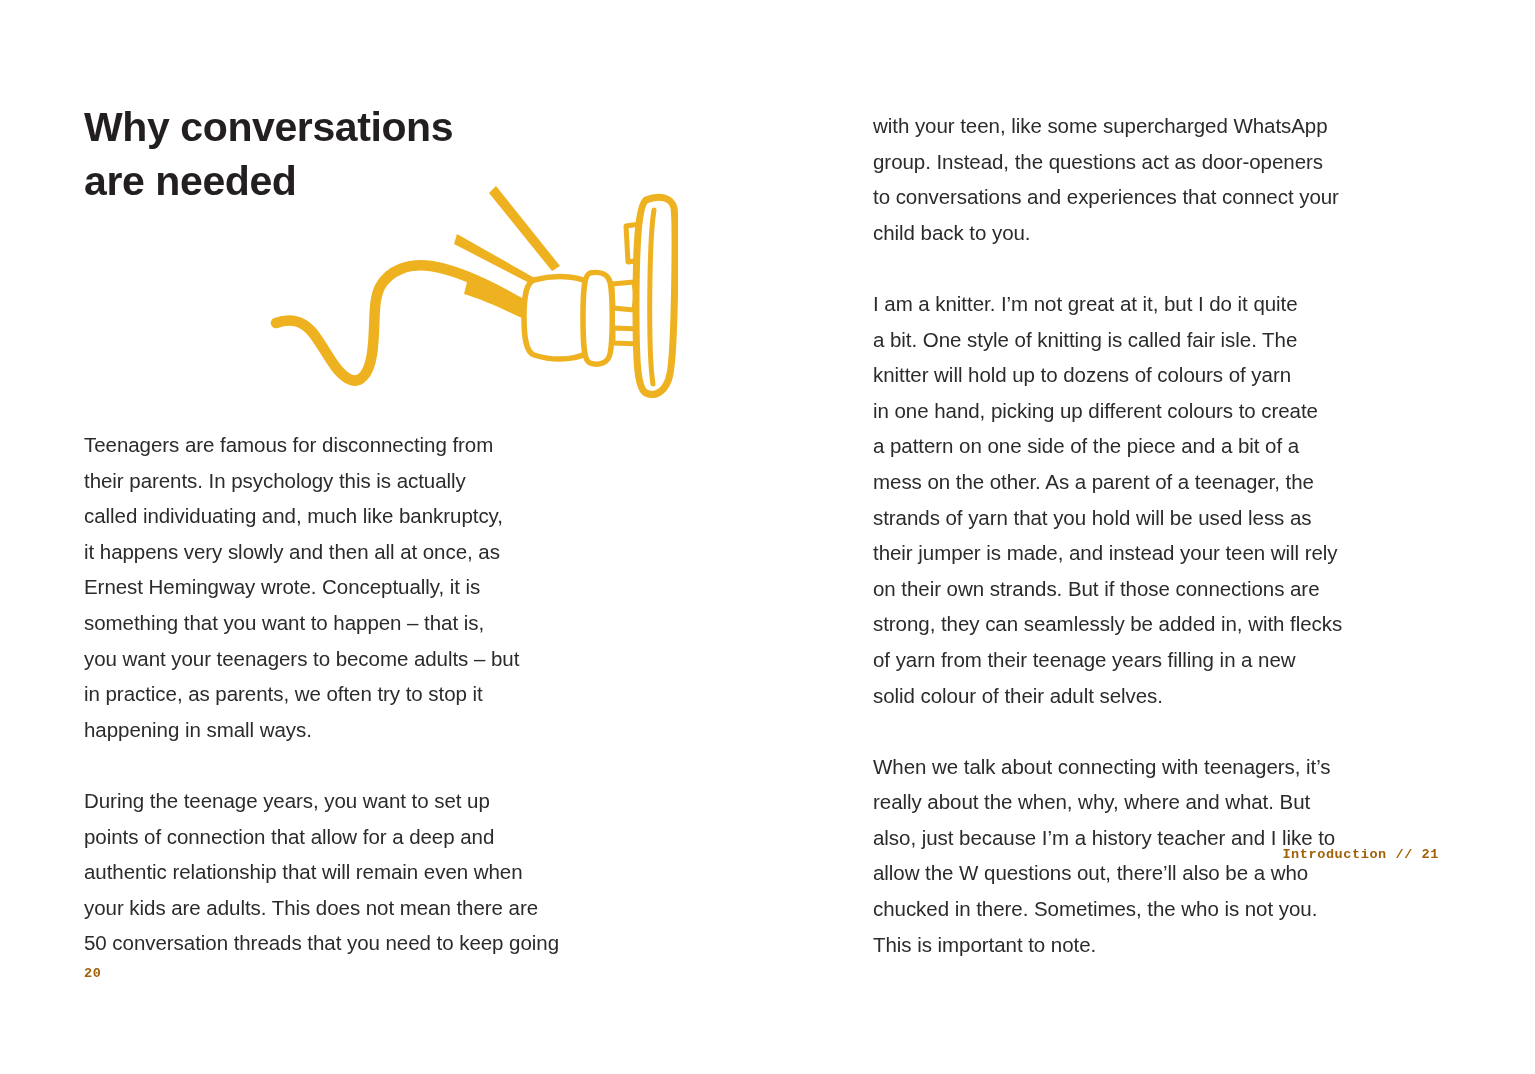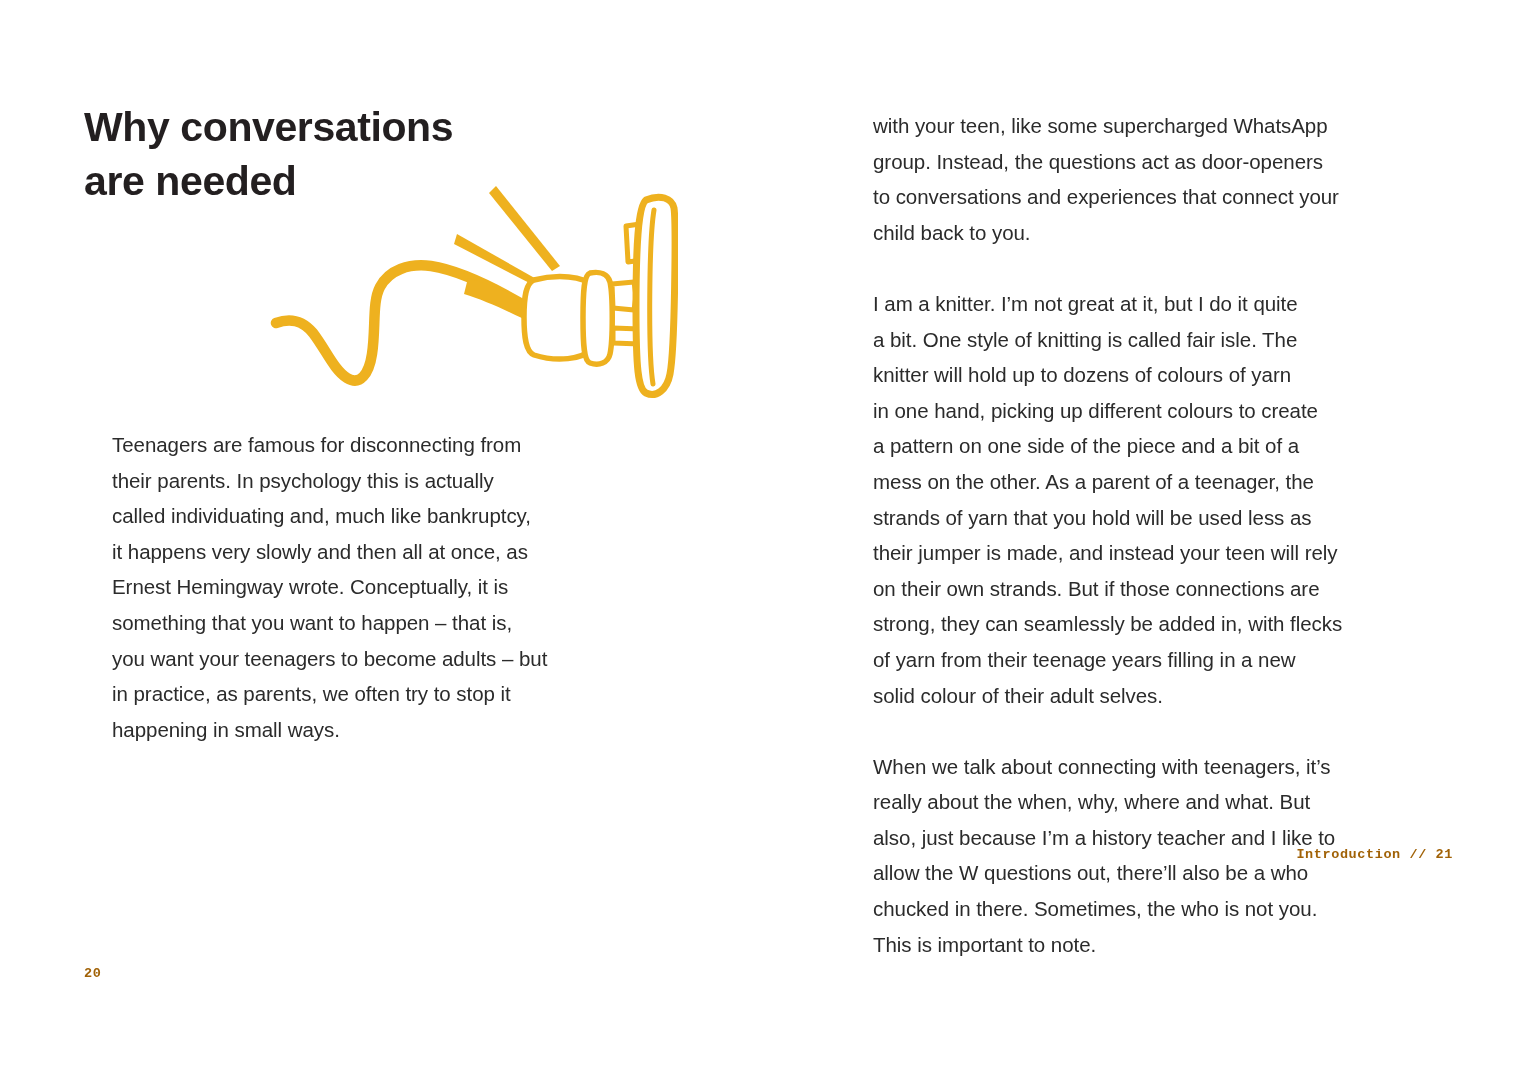--- a/index.html
+++ b/index.html
@@ -58,21 +58,20 @@
     font-weight: 400;
     font-size: 20.5px;
     line-height: 35.6px;
     color: #2b2b2b;
     letter-spacing: -0.05px;
   }
   .col-left-text {
     left: 84px;
     top: 427px;
     width: 600px;
-    margin-left: 28px;
   }
   .col-right-text {
     left: 106px;
     top: 108px;
     width: 580px;
   }
   .col-text p {
     margin: 0 0 35.6px 0;
     white-space: pre-line;
   }
@@ -82,21 +81,21 @@
   .folio {
     position: absolute;
     bottom: 60px;
     font-family: "Liberation Mono", monospace;
     font-size: 13.5px;
     letter-spacing: 0.6px;
     color: #a16207;
     font-weight: 700;
   }
   .folio-left  { left: 84px; }
-  .folio-right { right: 82px; text-align: right; }
+  .folio-right { right: 96px; text-align: right; }
 </style>
 </head>
 <body>
 
 <div class="page">
 
   <div class="page-left">
 
     <h1 class="chapter-title">Why conversations
 are needed</h1>
@@ -153,20 +152,25 @@
     <div class="col-text col-left-text">
       <p>Teenagers are famous for disconnecting from
 their parents. In psychology this is actually
 called individuating and, much like bankruptcy,
 it happens very slowly and then all at once, as
 Ernest Hemingway wrote. Conceptually, it is
 something that you want to happen – that is,
 you want your teenagers to become adults – but
 in practice, as parents, we often try to stop it
 happening in small ways.</p>
+      <p>During the teenage years, you want to set up
+points of connection that allow for a deep and
+authentic relationship that will remain even when
+your kids are adults. This does not mean there are
+50 conversation threads that you need to keep going</p>
     </div>
 
     <div class="folio folio-left">20</div>
   </div>
 
   <div class="page-right">
 
     <div class="col-text col-right-text">
       <p>with your teen, like some supercharged WhatsApp
 group. Instead, the questions act as door-openers

